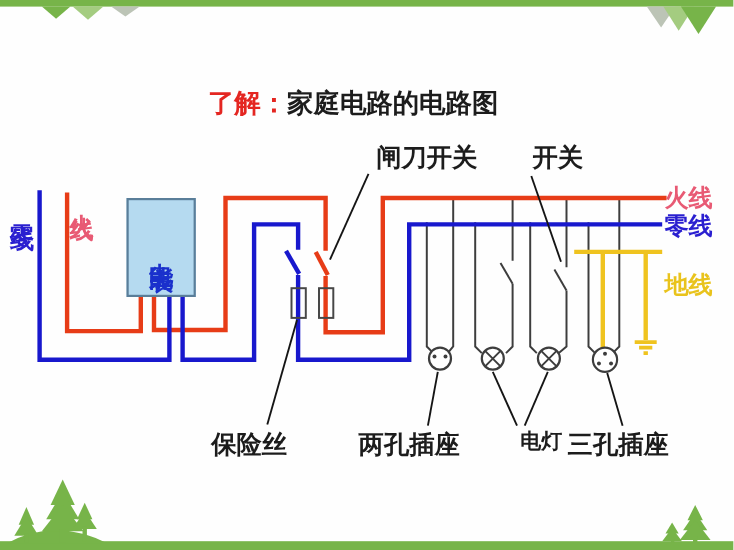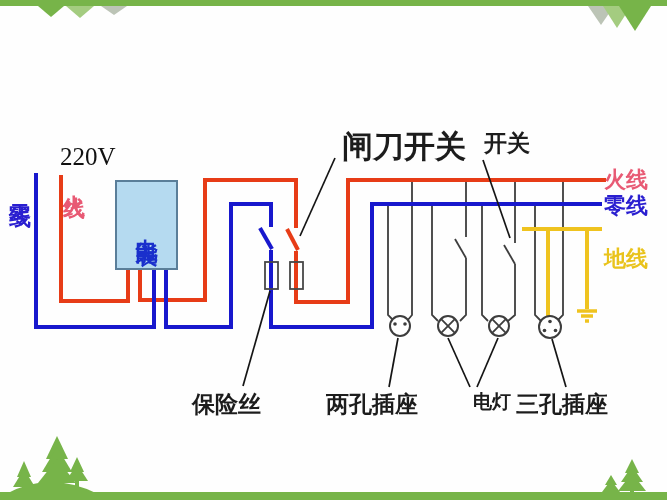--- a/index.html
+++ b/index.html
@@ -6,21 +6,21 @@
   .slide{position:relative;width:667px;height:500px;background:#fefefe;overflow:hidden;
          font-family:"Liberation Sans",sans-serif;}
   svg{position:absolute;left:0;top:0;}
   .lbl{position:absolute;font-weight:600;color:var(--text);white-space:nowrap;line-height:1.05;}
   .vert{writing-mode:vertical-rl;text-orientation:upright;letter-spacing:2px;}
   .title{left:189px;top:82px;font-size:24px;}
   .title .accent{color:var(--title-accent);}
   .v220{left:60px;top:144px;font-size:25px;font-family:"Liberation Serif",serif;font-weight:400;color:#111;}
   .lbl-neutral-left{left:9px;top:186px;font-size:22px;color:var(--label-neutral);}
   .lbl-live-left{left:63px;top:177px;font-size:22px;color:var(--label-live);}
-  .lbl-knife{left:342px;top:131px;font-size:31px;}
+  .lbl-knife{left:342px;top:131px;font-size:23px;}
   .lbl-switch{left:484px;top:131px;font-size:23px;}
   .bus{left:604px;font-size:22px;}
   .bus-live{top:168px;color:var(--label-live);}
   .bus-neutral{top:194px;color:var(--label-neutral);}
   .bus-earth{top:220px;color:var(--label-earth);margin-top:27px;}
   .lbl-fuse{left:192px;top:392px;font-size:23px;}
   .lbl-socket2{left:326px;top:392px;font-size:23px;}
   .lbl-lamp{left:473px;top:392px;font-size:19px;}
   .lbl-socket3{left:516px;top:392px;font-size:23px;}
   .meter{position:absolute;left:115px;top:180px;width:63px;height:90px;
@@ -152,22 +152,24 @@
       <path d="M335 158 L300 236"></path>
       <path d="M483 160 L510 238"></path>
       <path d="M270 291 L243 386"></path>
       <path d="M398 338 L389 387"></path>
       <path d="M448 338 L470 387"></path>
       <path d="M498 338 L477 387"></path>
       <path d="M552 339 L566 387"></path>
     </g>
   </svg>
 
+  <div class="lbl title">
+    <span class="accent">了解：</span><span>家庭电路的电路图</span>
+  </div>
 
-  <div class="lbl v220">220V</div>
   <div class="lbl vert lbl-neutral-left">零线</div>
   <div class="lbl vert lbl-live-left">火线</div>
 
   <div class="meter">
     <span class="meter-text">电能表</span>
   </div>
 
   <div class="lbl lbl-knife">闸刀开关</div>
   <div class="lbl lbl-switch">开关</div>
 

